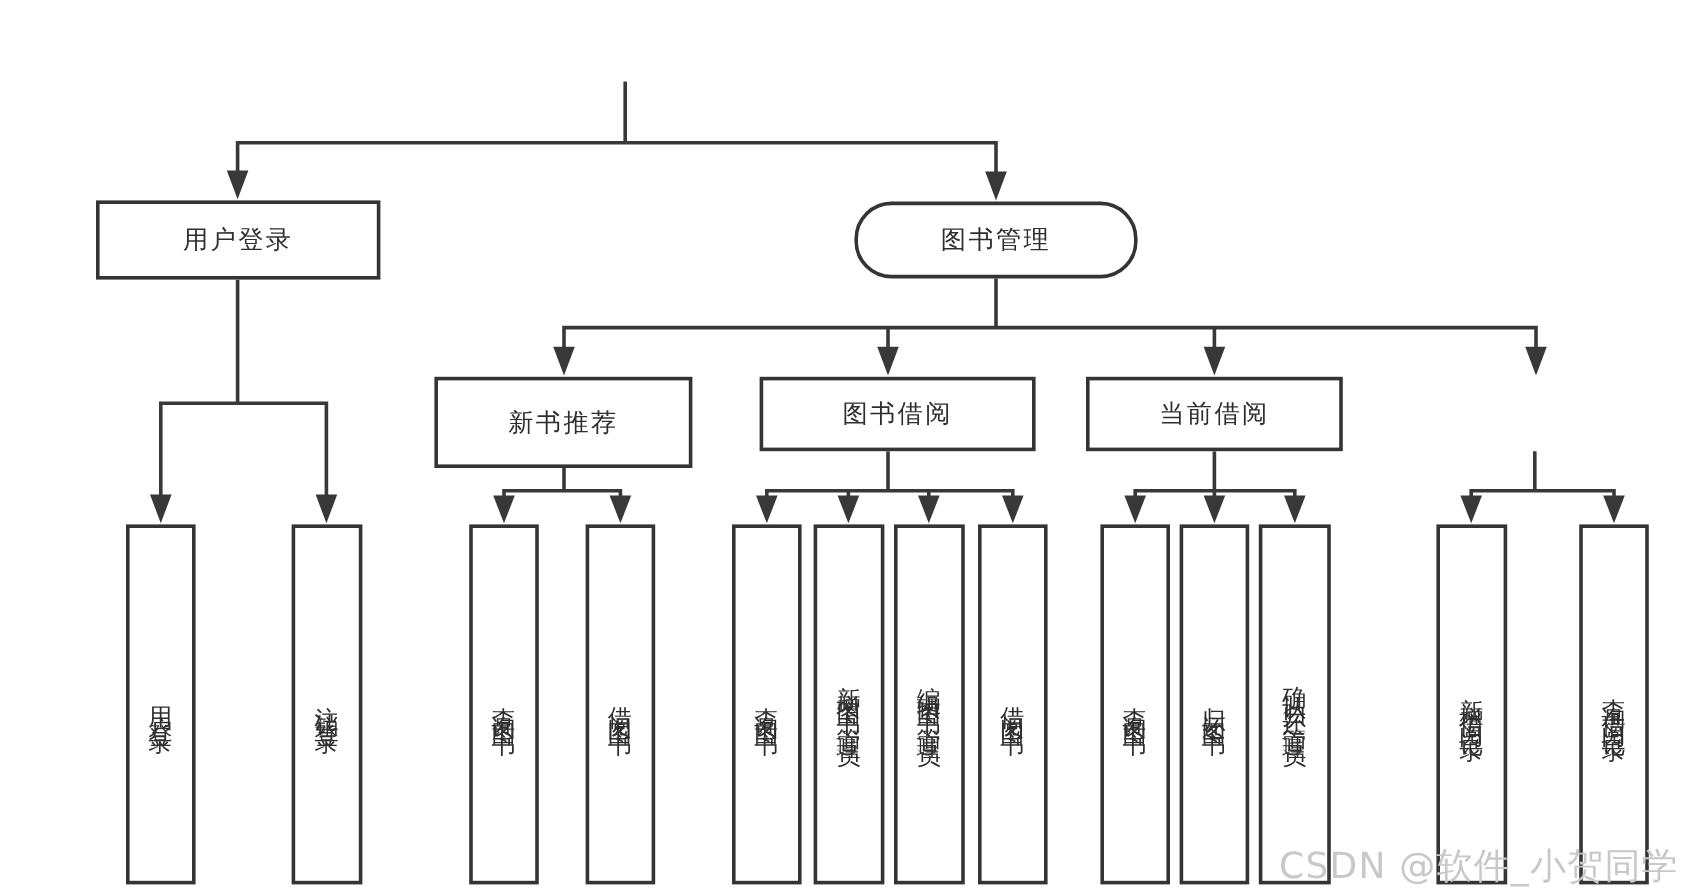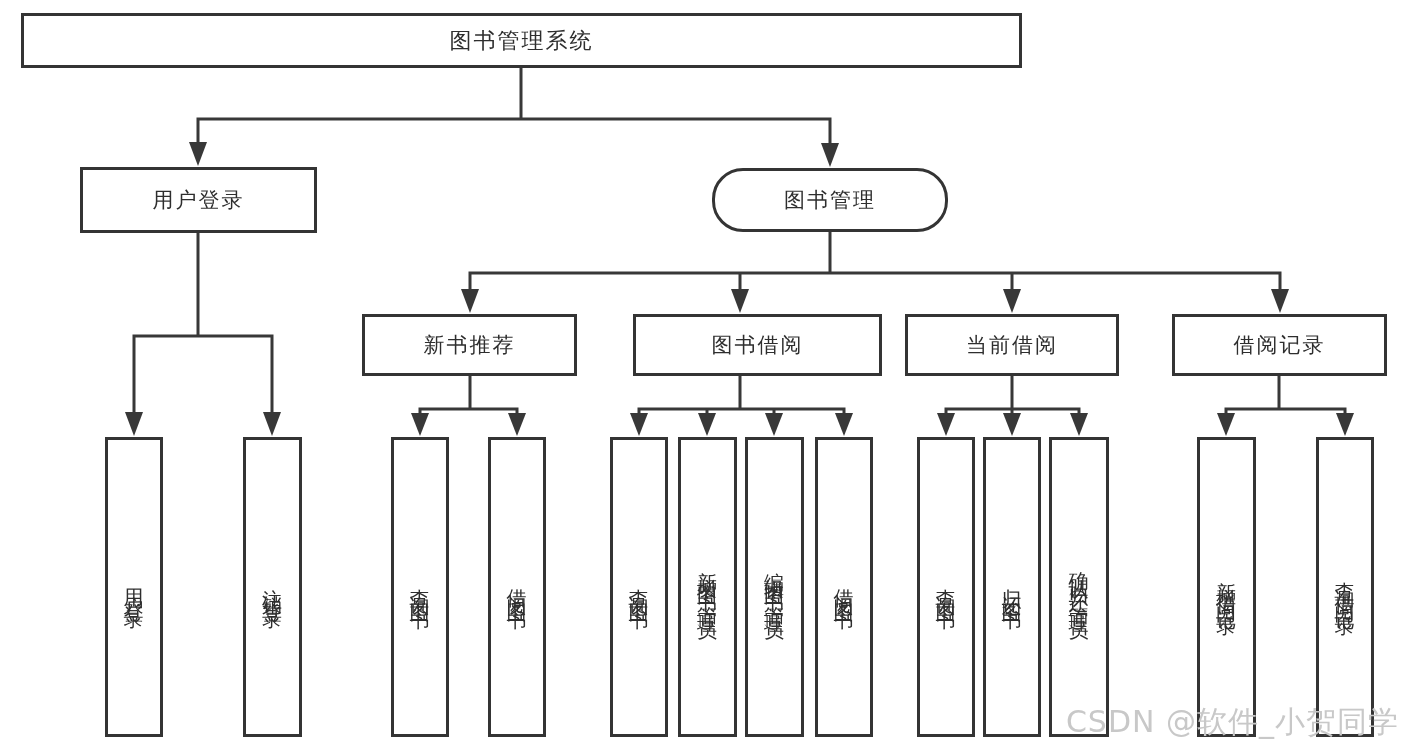--- a/index.html
+++ b/index.html
@@ -86,42 +86,36 @@
       <polygon points="774,436 765,413 783,413"></polygon>
       <polygon points="844,436 835,413 853,413"></polygon>
       <polygon points="946,436 937,413 955,413"></polygon>
       <polygon points="1012,436 1003,413 1021,413"></polygon>
       <polygon points="1079,436 1070,413 1088,413"></polygon>
       <polygon points="1226,436 1217,413 1235,413"></polygon>
       <polygon points="1345,436 1336,413 1354,413"></polygon>
     </g>
   </svg>
 
-  <div class="node root" style="left:21px;top:13px;width:1001px;height:55px;">
-    <span>图书管理系统</span>
-  </div>
 
   <div class="node" style="left:80px;top:167px;width:237px;height:66px;">
     <span>用户登录</span>
   </div>
   <div class="node" style="left:712px;top:168px;width:236px;height:64px;border-radius:31px;">
     <span>图书管理</span>
   </div>
 
-  <div class="node" style="left:362px;top:314px;width:215px;height:62px;">
+  <div class="node" style="left:362px;top:314px;width:215px;height:76px;">
     <span>新书推荐</span>
   </div>
-  <div class="node" style="left:633px;top:314px;width:249px;height:62px;">
+  <div class="node" style="left:633px;top:314px;width:230px;height:62px;">
     <span>图书借阅</span>
   </div>
   <div class="node" style="left:905px;top:314px;width:214px;height:62px;text-align:right;">
     <span>当前借阅</span>
-  </div>
-  <div class="node" style="left:1172px;top:314px;width:215px;height:62px;">
-    <span>借阅记录</span>
   </div>
 
   <div class="vnode" style="left:105px;top:437px;width:58px;height:300px;">
     <span>用户登录</span>
   </div>
   <div class="vnode" style="left:243px;top:437px;width:59px;height:300px;">
     <span>注销登录</span>
   </div>
 
   <div class="vnode" style="left:391px;top:437px;width:58px;height:300px;">

